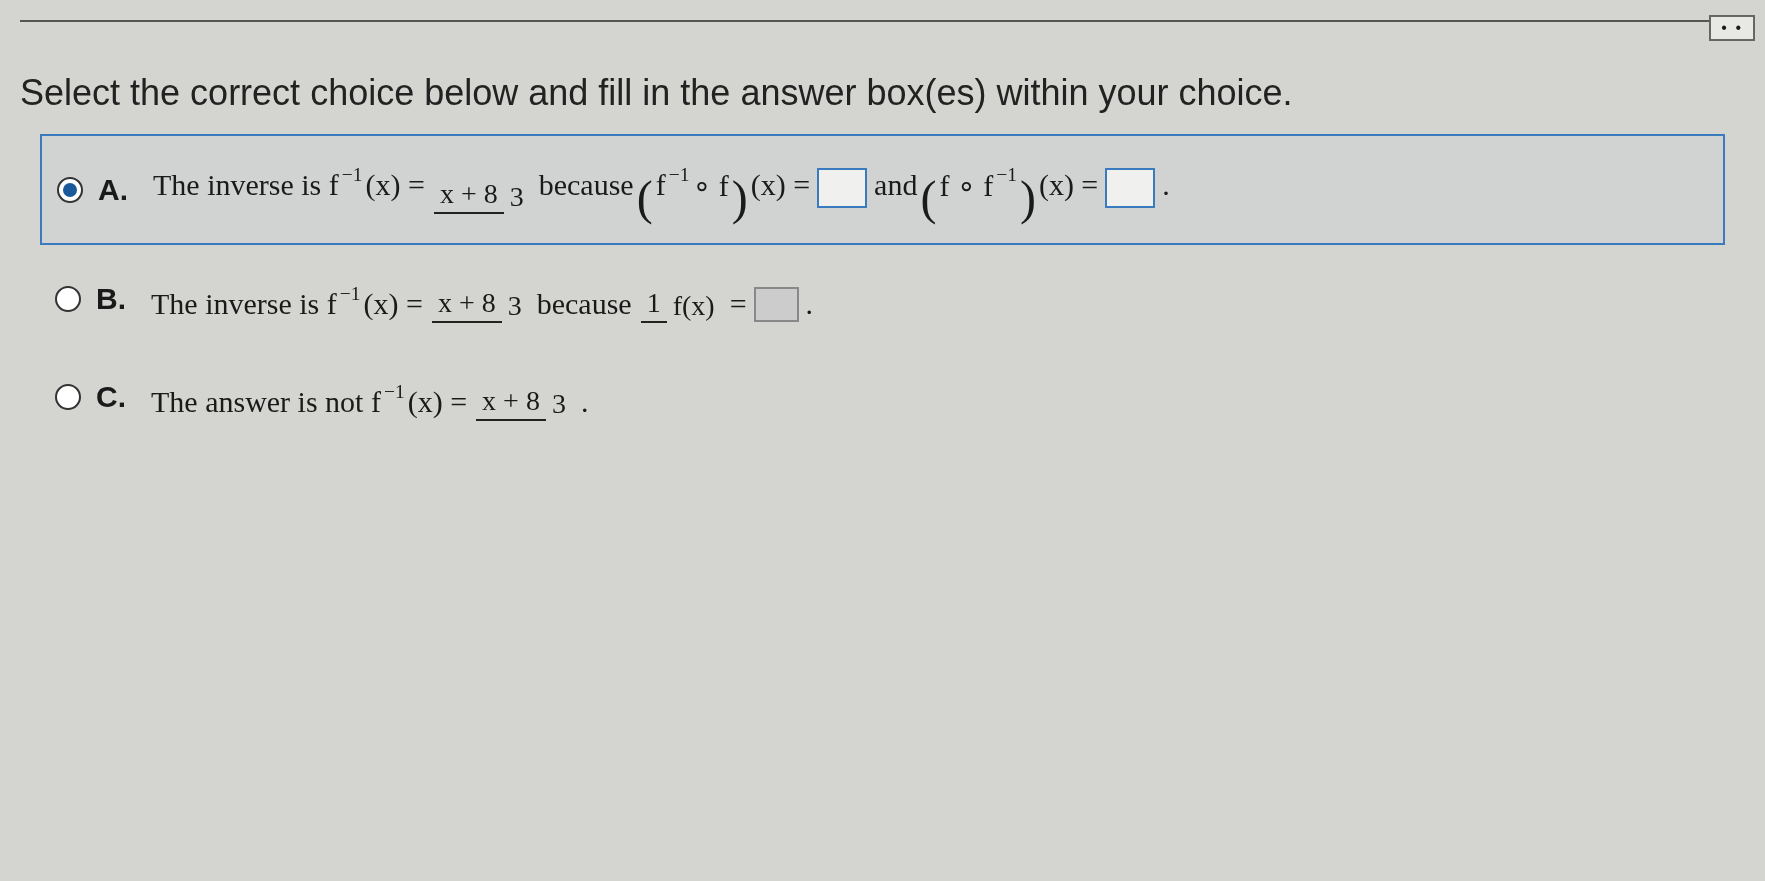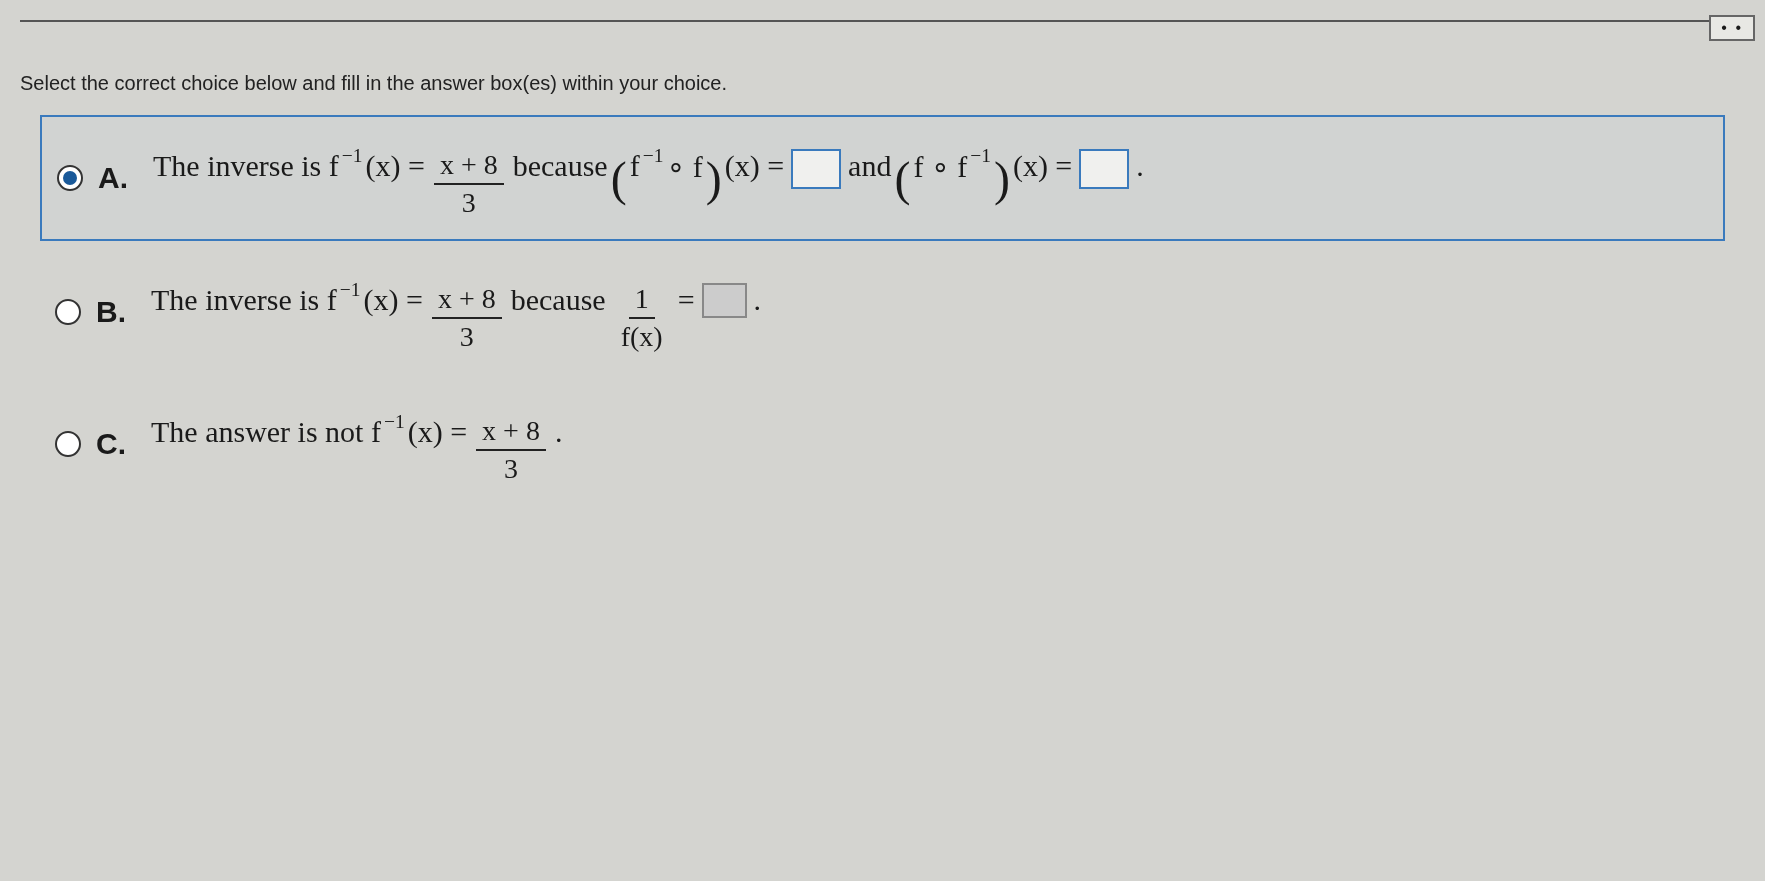--- a/index.html
+++ b/index.html
@@ -25,21 +25,21 @@
       position: absolute;
       top: 15px;
       right: 10px;
       border: 2px solid #666;
       padding: 2px 10px;
       font-size: 16px;
       letter-spacing: 2px;
       background: #e8e8e4;
     }
     .instruction-text {
-      font-size: 20px;
+      font-size: 36px;
       font-family: Arial, sans-serif;
       color: #222;
       margin-bottom: 20px;
       margin-top: 50px;
     }
     .choice-container {
       padding: 0 20px;
     }
     .choice-row {
       display: flex;
@@ -78,21 +78,21 @@
       min-width: 35px;
     }
     .choice-text {
       display: flex;
       flex-wrap: nowrap;
       gap: 3px;
       margin-top: 12px;
     }
     .fraction {
       display: inline-flex;
-      flex-direction: column;
+      flex-direction: row;
       align-items: center;
       vertical-align: middle;
       margin: 0 6px;
       font-size: 28px;
     }
     .fraction .num {
       padding: 0 6px 2px;
       border-bottom: 2px solid #222;
     }
     .fraction .den {

